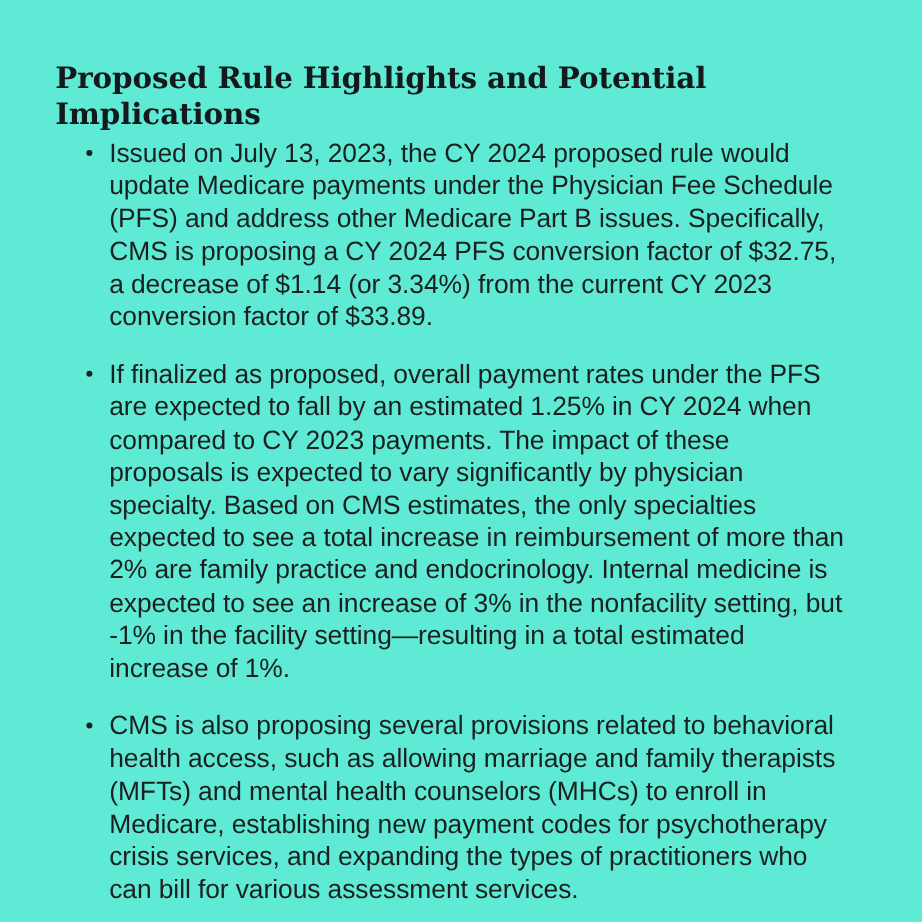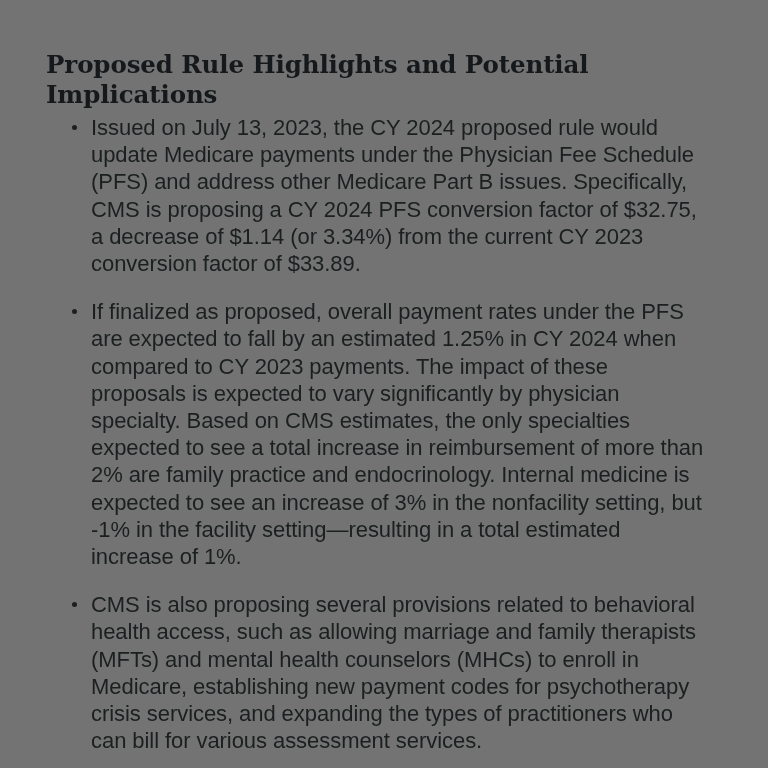--- a/index.html
+++ b/index.html
@@ -13,21 +13,21 @@
     background: #c5dce1;
     font-family: "Liberation Sans", sans-serif;
     overflow: hidden;
   }
 
   .slide {
     position: relative;
     width: 768px;
     height: 768px;
     box-sizing: border-box;
-    background: #737373;
+    background: #5eead4;
     padding: 0;
     text-decoration: underline;
   }
 
   .slide-title {
     position: absolute;
     left: 46px;
     top: 50px;
     width: 680px;
     font-family: "DejaVu Serif", serif;

